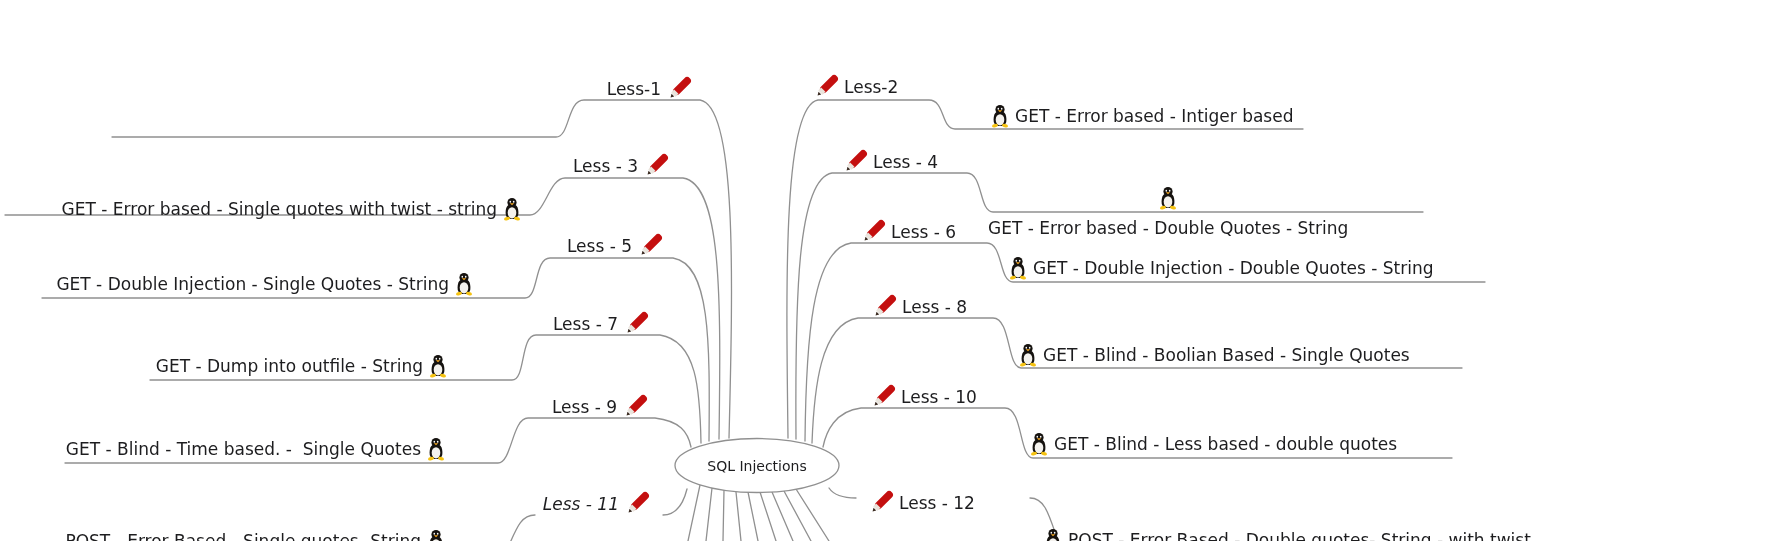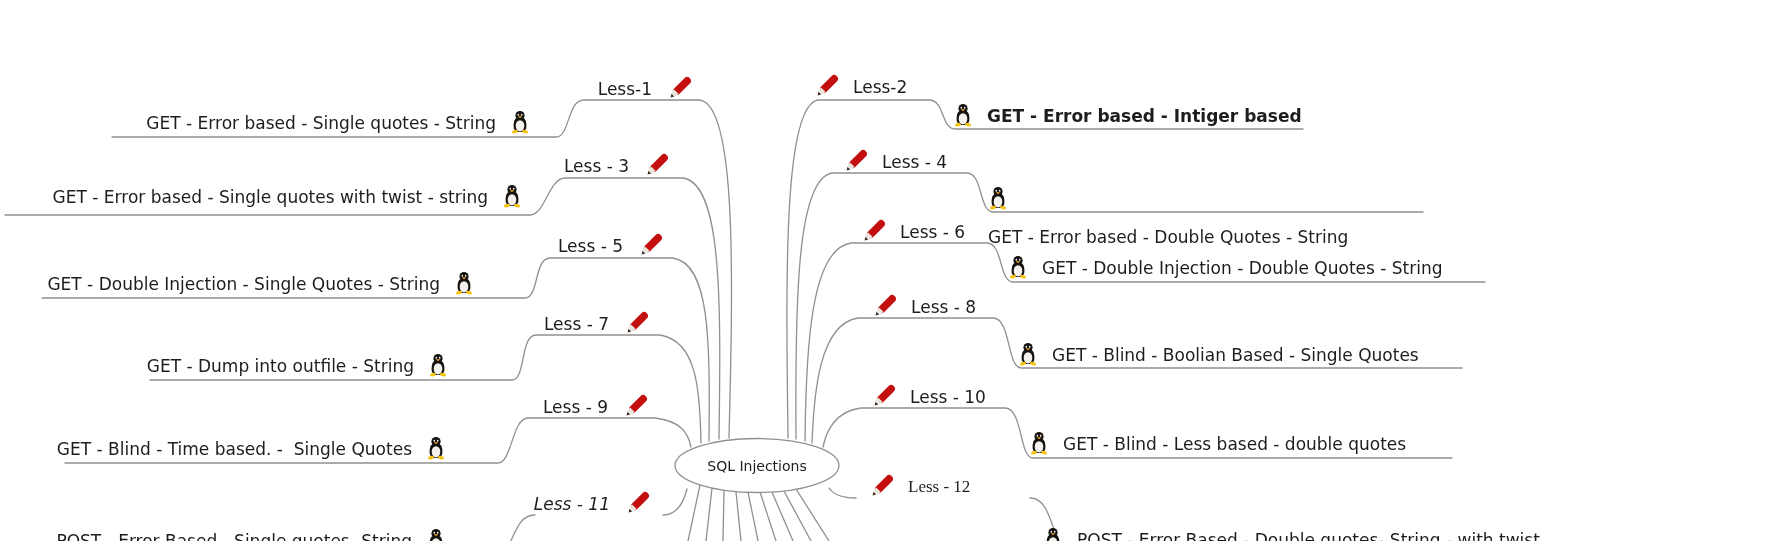--- a/index.html
+++ b/index.html
@@ -2,21 +2,21 @@
 <html><head>
 <meta charset="utf-8">
 <style>
   html,body{margin:0;padding:0;background:#fff;}
   #canvas{
     position:relative;width:1767px;height:541px;background:#fff;
     overflow:hidden;font-family:"DejaVu Sans","Liberation Sans",sans-serif;
   }
   #edges{position:absolute;left:0;top:0;width:1767px;height:541px;}
   .node{
-    position:absolute;display:flex;align-items:flex-start;gap:14px;height:26px;
+    position:absolute;display:flex;align-items:center;gap:5px;height:26px;
     color:#1d1d1f;font-size:17px;line-height:26px;white-space:pre;
   }
   .node .txt{white-space:pre;}
   .icon{display:inline-flex;align-items:center;justify-content:center;flex:0 0 auto;}
   .root-label{
     position:absolute;left:675px;top:452px;width:164px;height:28px;
     display:flex;align-items:center;justify-content:center;
     color:#1d1d1f;font-size:14px;
   }
 </style>
@@ -102,36 +102,21 @@
     <span class="txt">Less - 11</span>
     <span class="icon">
       <svg width="26" height="26" viewBox="0 0 24 24">
           <line x1="19.5" y1="4.5" x2="10" y2="14" stroke="#c40f0f" stroke-width="7" stroke-linecap="round"></line>
           <line x1="9.5" y1="14.5" x2="6.8" y2="17.2" stroke="#e9e4dc" stroke-width="5.6" stroke-linecap="butt"></line>
           <path d="M4.2 19.8 L7.6 18.9 L5.1 16.4 Z" fill="#3a2a20"></path>
         </svg>
     </span>
   </div>
 
-  <div class="node" style="top:110px; right:1237px;">
-    <span class="txt">GET - Error based - Single quotes - String</span>
-    <span class="icon">
-      <svg width="20" height="24" viewBox="0 0 20 24">
-          <ellipse cx="10" cy="5.5" rx="4.6" ry="4.6" fill="#15120f"></ellipse>
-          <path d="M3.6 16 C3.6 9.5 6 7 10 7 C14 7 16.4 9.5 16.4 16 C16.4 20 14 22 10 22 C6 22 3.6 20 3.6 16 Z" fill="#15120f"></path>
-          <ellipse cx="10" cy="15.8" rx="4.3" ry="5.6" fill="#f4f2ee"></ellipse>
-          <ellipse cx="8.3" cy="4.7" rx="0.8" ry="1" fill="#fff"></ellipse>
-          <ellipse cx="11.7" cy="4.7" rx="0.8" ry="1" fill="#fff"></ellipse>
-          <path d="M7.8 6.2 L12.2 6.2 L10 8.2 Z" fill="#f6a821"></path>
-          <ellipse cx="5" cy="21.6" rx="3" ry="1.7" fill="#f5c211" transform="rotate(-15 5 21.6)"></ellipse>
-          <ellipse cx="15" cy="21.6" rx="3" ry="1.7" fill="#f5c211" transform="rotate(15 15 21.6)"></ellipse>
-        </svg>
-    </span>
-  </div>
-  <div class="node" style="top:184px; right:1245px;margin-left:27px;">
+  <div class="node" style="top:196px; right:1245px;margin-left:27px;">
     <span class="txt">GET - Error based - Single quotes with twist - string</span>
     <span class="icon">
       <svg width="20" height="24" viewBox="0 0 20 24">
           <ellipse cx="10" cy="5.5" rx="4.6" ry="4.6" fill="#15120f"></ellipse>
           <path d="M3.6 16 C3.6 9.5 6 7 10 7 C14 7 16.4 9.5 16.4 16 C16.4 20 14 22 10 22 C6 22 3.6 20 3.6 16 Z" fill="#15120f"></path>
           <ellipse cx="10" cy="15.8" rx="4.3" ry="5.6" fill="#f4f2ee"></ellipse>
           <ellipse cx="8.3" cy="4.7" rx="0.8" ry="1" fill="#fff"></ellipse>
           <ellipse cx="11.7" cy="4.7" rx="0.8" ry="1" fill="#fff"></ellipse>
           <path d="M7.8 6.2 L12.2 6.2 L10 8.2 Z" fill="#f6a821"></path>
           <ellipse cx="5" cy="21.6" rx="3" ry="1.7" fill="#f5c211" transform="rotate(-15 5 21.6)"></ellipse>
@@ -243,32 +228,32 @@
   <div class="node" style="top:384px; left:870px;">
     <span class="icon">
       <svg width="26" height="26" viewBox="0 0 24 24">
           <line x1="19.5" y1="4.5" x2="10" y2="14" stroke="#c40f0f" stroke-width="7" stroke-linecap="round"></line>
           <line x1="9.5" y1="14.5" x2="6.8" y2="17.2" stroke="#e9e4dc" stroke-width="5.6" stroke-linecap="butt"></line>
           <path d="M4.2 19.8 L7.6 18.9 L5.1 16.4 Z" fill="#3a2a20"></path>
         </svg>
     </span>
     <span class="txt">Less - 10</span>
   </div>
-  <div class="node" style="top:474px; left:868px;font-family:Liberation Serif, serif;">
+  <div class="node" style="top:490px; left:868px;">
     <span class="icon">
       <svg width="26" height="26" viewBox="0 0 24 24">
           <line x1="19.5" y1="4.5" x2="10" y2="14" stroke="#c40f0f" stroke-width="7" stroke-linecap="round"></line>
           <line x1="9.5" y1="14.5" x2="6.8" y2="17.2" stroke="#e9e4dc" stroke-width="5.6" stroke-linecap="butt"></line>
           <path d="M4.2 19.8 L7.6 18.9 L5.1 16.4 Z" fill="#3a2a20"></path>
         </svg>
     </span>
     <span class="txt">Less - 12</span>
   </div>
 
-  <div class="node" style="top:103px; left:953px;font-weight:bold;">
+  <div class="node" style="top:103px; left:990px;">
     <span class="icon">
       <svg width="20" height="24" viewBox="0 0 20 24">
           <ellipse cx="10" cy="5.5" rx="4.6" ry="4.6" fill="#15120f"></ellipse>
           <path d="M3.6 16 C3.6 9.5 6 7 10 7 C14 7 16.4 9.5 16.4 16 C16.4 20 14 22 10 22 C6 22 3.6 20 3.6 16 Z" fill="#15120f"></path>
           <ellipse cx="10" cy="15.8" rx="4.3" ry="5.6" fill="#f4f2ee"></ellipse>
           <ellipse cx="8.3" cy="4.7" rx="0.8" ry="1" fill="#fff"></ellipse>
           <ellipse cx="11.7" cy="4.7" rx="0.8" ry="1" fill="#fff"></ellipse>
           <path d="M7.8 6.2 L12.2 6.2 L10 8.2 Z" fill="#f6a821"></path>
           <ellipse cx="5" cy="21.6" rx="3" ry="1.7" fill="#f5c211" transform="rotate(-15 5 21.6)"></ellipse>
           <ellipse cx="15" cy="21.6" rx="3" ry="1.7" fill="#f5c211" transform="rotate(15 15 21.6)"></ellipse>

